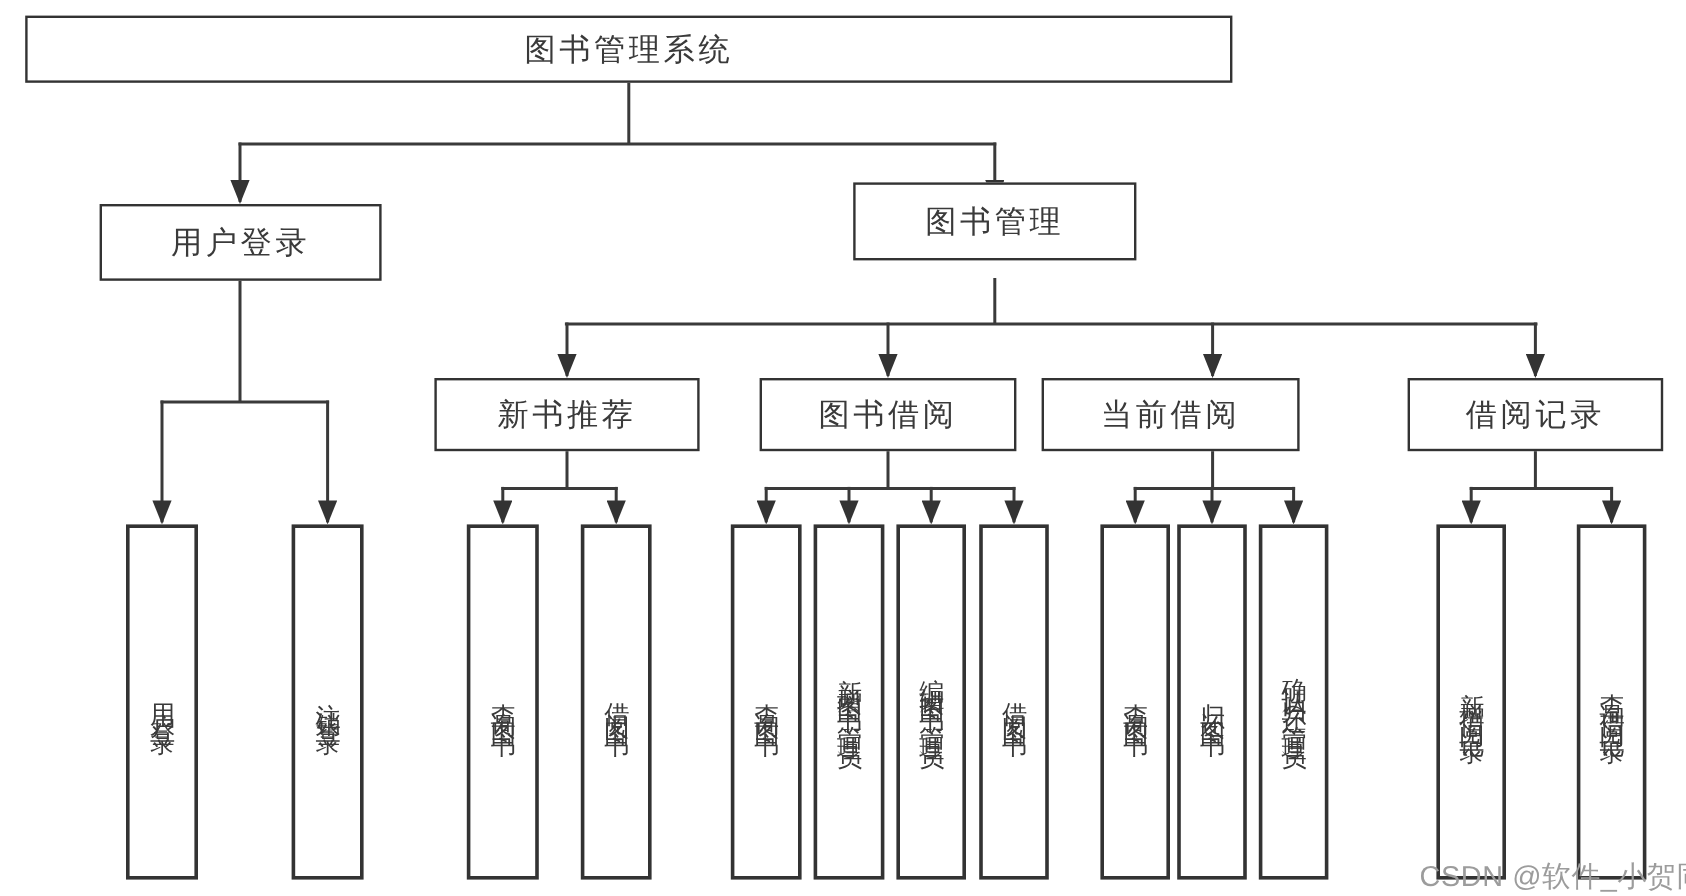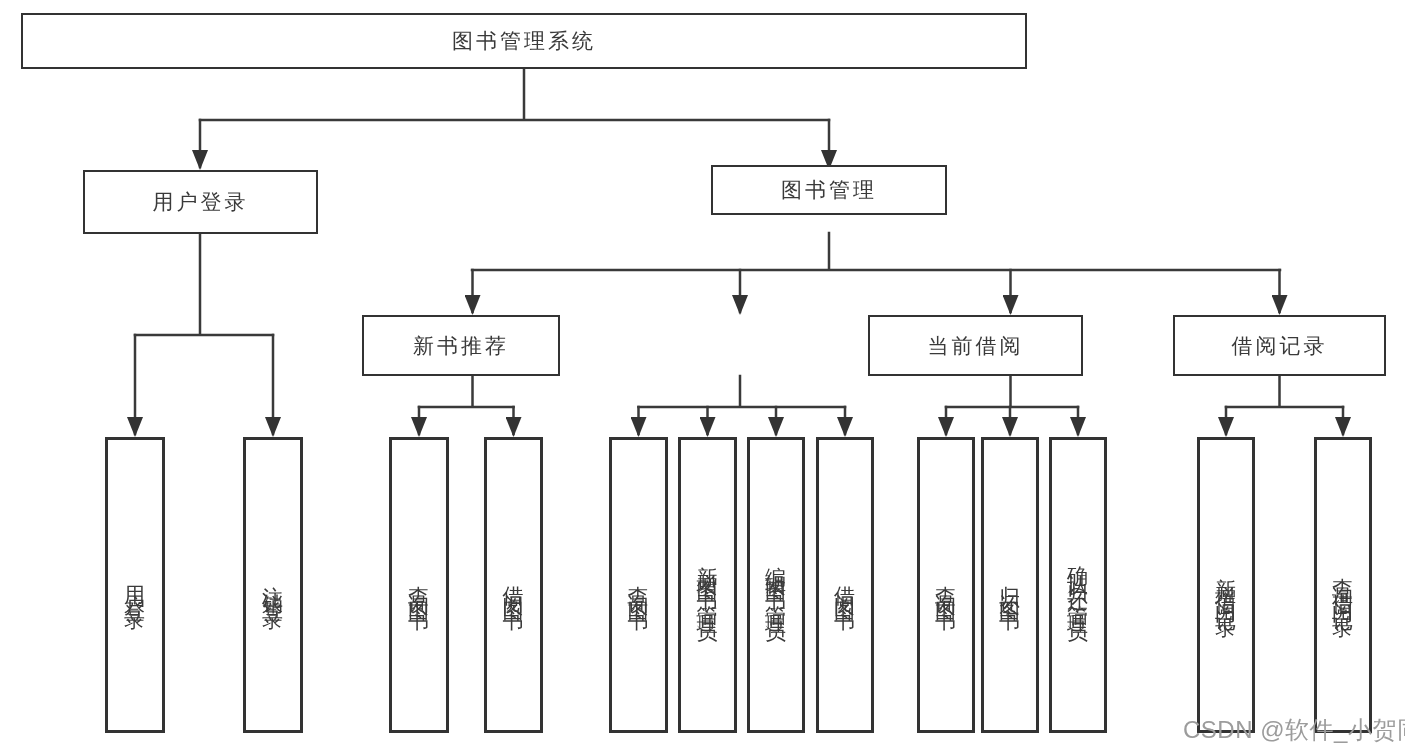--- a/index.html
+++ b/index.html
@@ -21,21 +21,21 @@
     box-sizing: border-box;
     background: #ffffff;
     border: 2.5px solid #333333;
     display: flex;
     align-items: center;
     justify-content: center;
     color: #3a3a3a;
     z-index: 2;
   }
   .h-node {
-    font-size: 21px;
+    font-size: 26px;
     letter-spacing: 3px;
     white-space: nowrap;
   }
   .leaf {
     border-width: 3px;
   }
   .vtext {
     writing-mode: vertical-rl;
     text-orientation: mixed;
     font-size: 21px;
@@ -102,26 +102,29 @@
     </g>
   </svg>
 
   <div class="node h-node" style="left:21px;top:13px;width:1006px;height:56px;">
     <span>图书管理系统</span>
   </div>
 
   <div class="node h-node" style="left:83px;top:170px;width:235px;height:64px;">
     <span>用户登录</span>
   </div>
-  <div class="node h-node" style="left:711px;top:165px;width:236px;height:50px;">
+  <div class="node h-node" style="left:711px;top:152px;width:236px;height:65px;">
     <span>图书管理</span>
   </div>
 
-  <div class="node h-node" style="left:362px;top:315px;width:198px;height:61px;">
+  <div class="node h-node" style="left:362px;top:315px;width:221px;height:61px;">
     <span>新书推荐</span>
+  </div>
+  <div class="node h-node" style="left:633px;top:315px;width:214px;height:61px;">
+    <span>图书借阅</span>
   </div>
   <div class="node h-node" style="left:868px;top:315px;width:215px;height:61px;">
     <span>当前借阅</span>
   </div>
   <div class="node h-node" style="left:1173px;top:315px;width:213px;height:61px;">
     <span>借阅记录</span>
   </div>
 
   <div class="node leaf" style="left:105px;top:437px;width:60px;height:296px;">
     <span class="vtext">用户登录</span>

